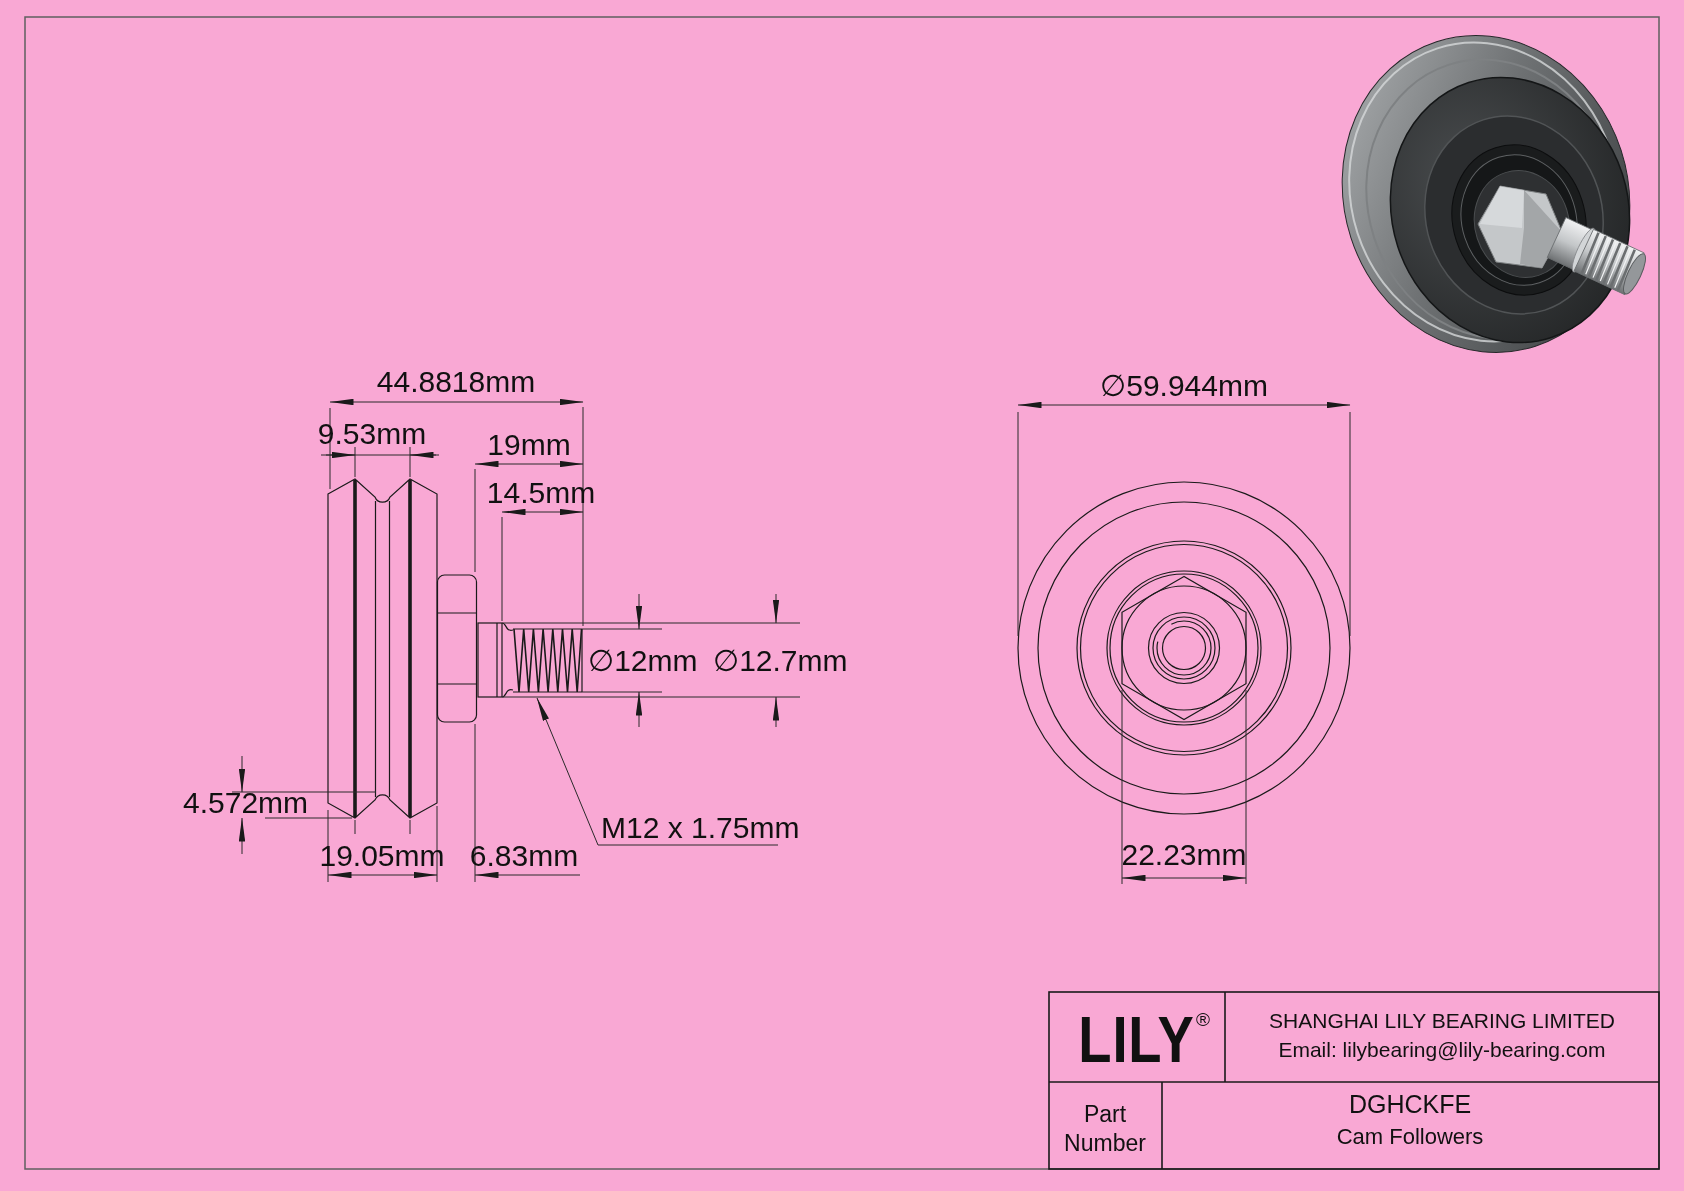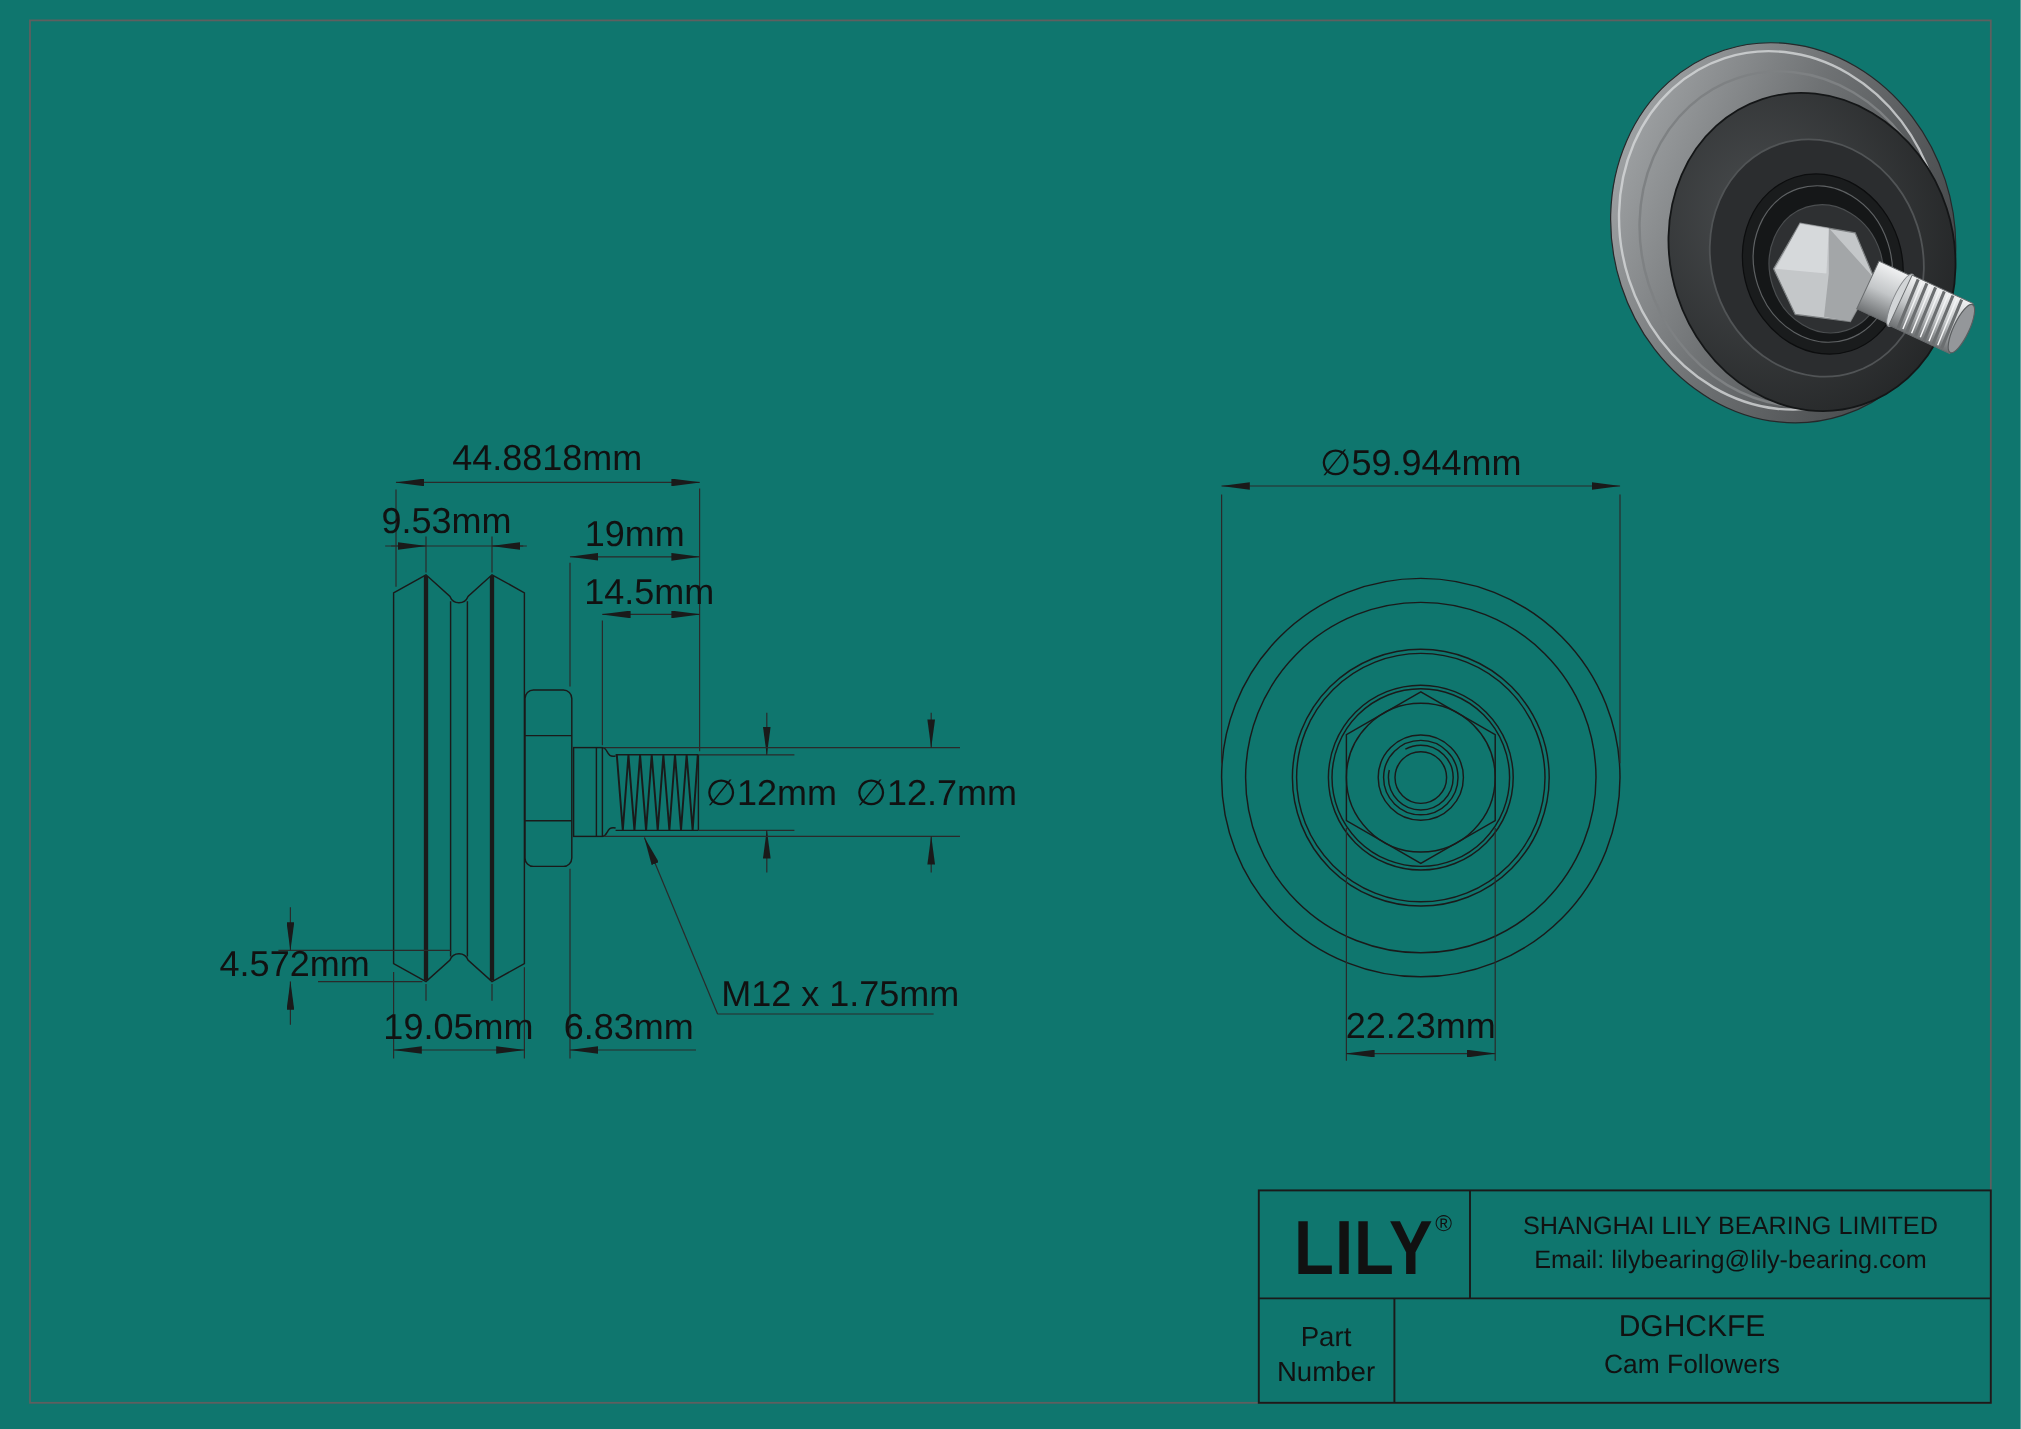--- a/index.html
+++ b/index.html
@@ -1,16 +1,16 @@
 <!DOCTYPE html>
 <html><head>
 <meta charset="utf-8">
 <style>
   html,body{margin:0;padding:0;background:#ffffff;}
-  .canvas{position:relative;width:1684px;height:1191px;background:#0f766e;overflow:hidden;
+  .canvas{position:relative;width:1684px;height:1191px;background:#f9a8d4;overflow:hidden;
           font-family:"Liberation Sans","DejaVu Sans",sans-serif;}
   svg{position:absolute;left:0;top:0;}
   .dimtext{font-size:30px;fill:#111111;font-family:"Liberation Sans","DejaVu Sans",sans-serif;}
   .thin{stroke:#1a1a1a;stroke-width:1.2;fill:none;}
   .xline{stroke:#2a2a2a;stroke-width:1;fill:none;}
   .thick{stroke:#1a1a1a;stroke-width:3.6;fill:none;}
   .tb{stroke:#1a1a1a;stroke-width:1.6;fill:none;}
   .tbtext{fill:#111111;font-family:"Liberation Sans","DejaVu Sans",sans-serif;}
 </style>
 </head>

